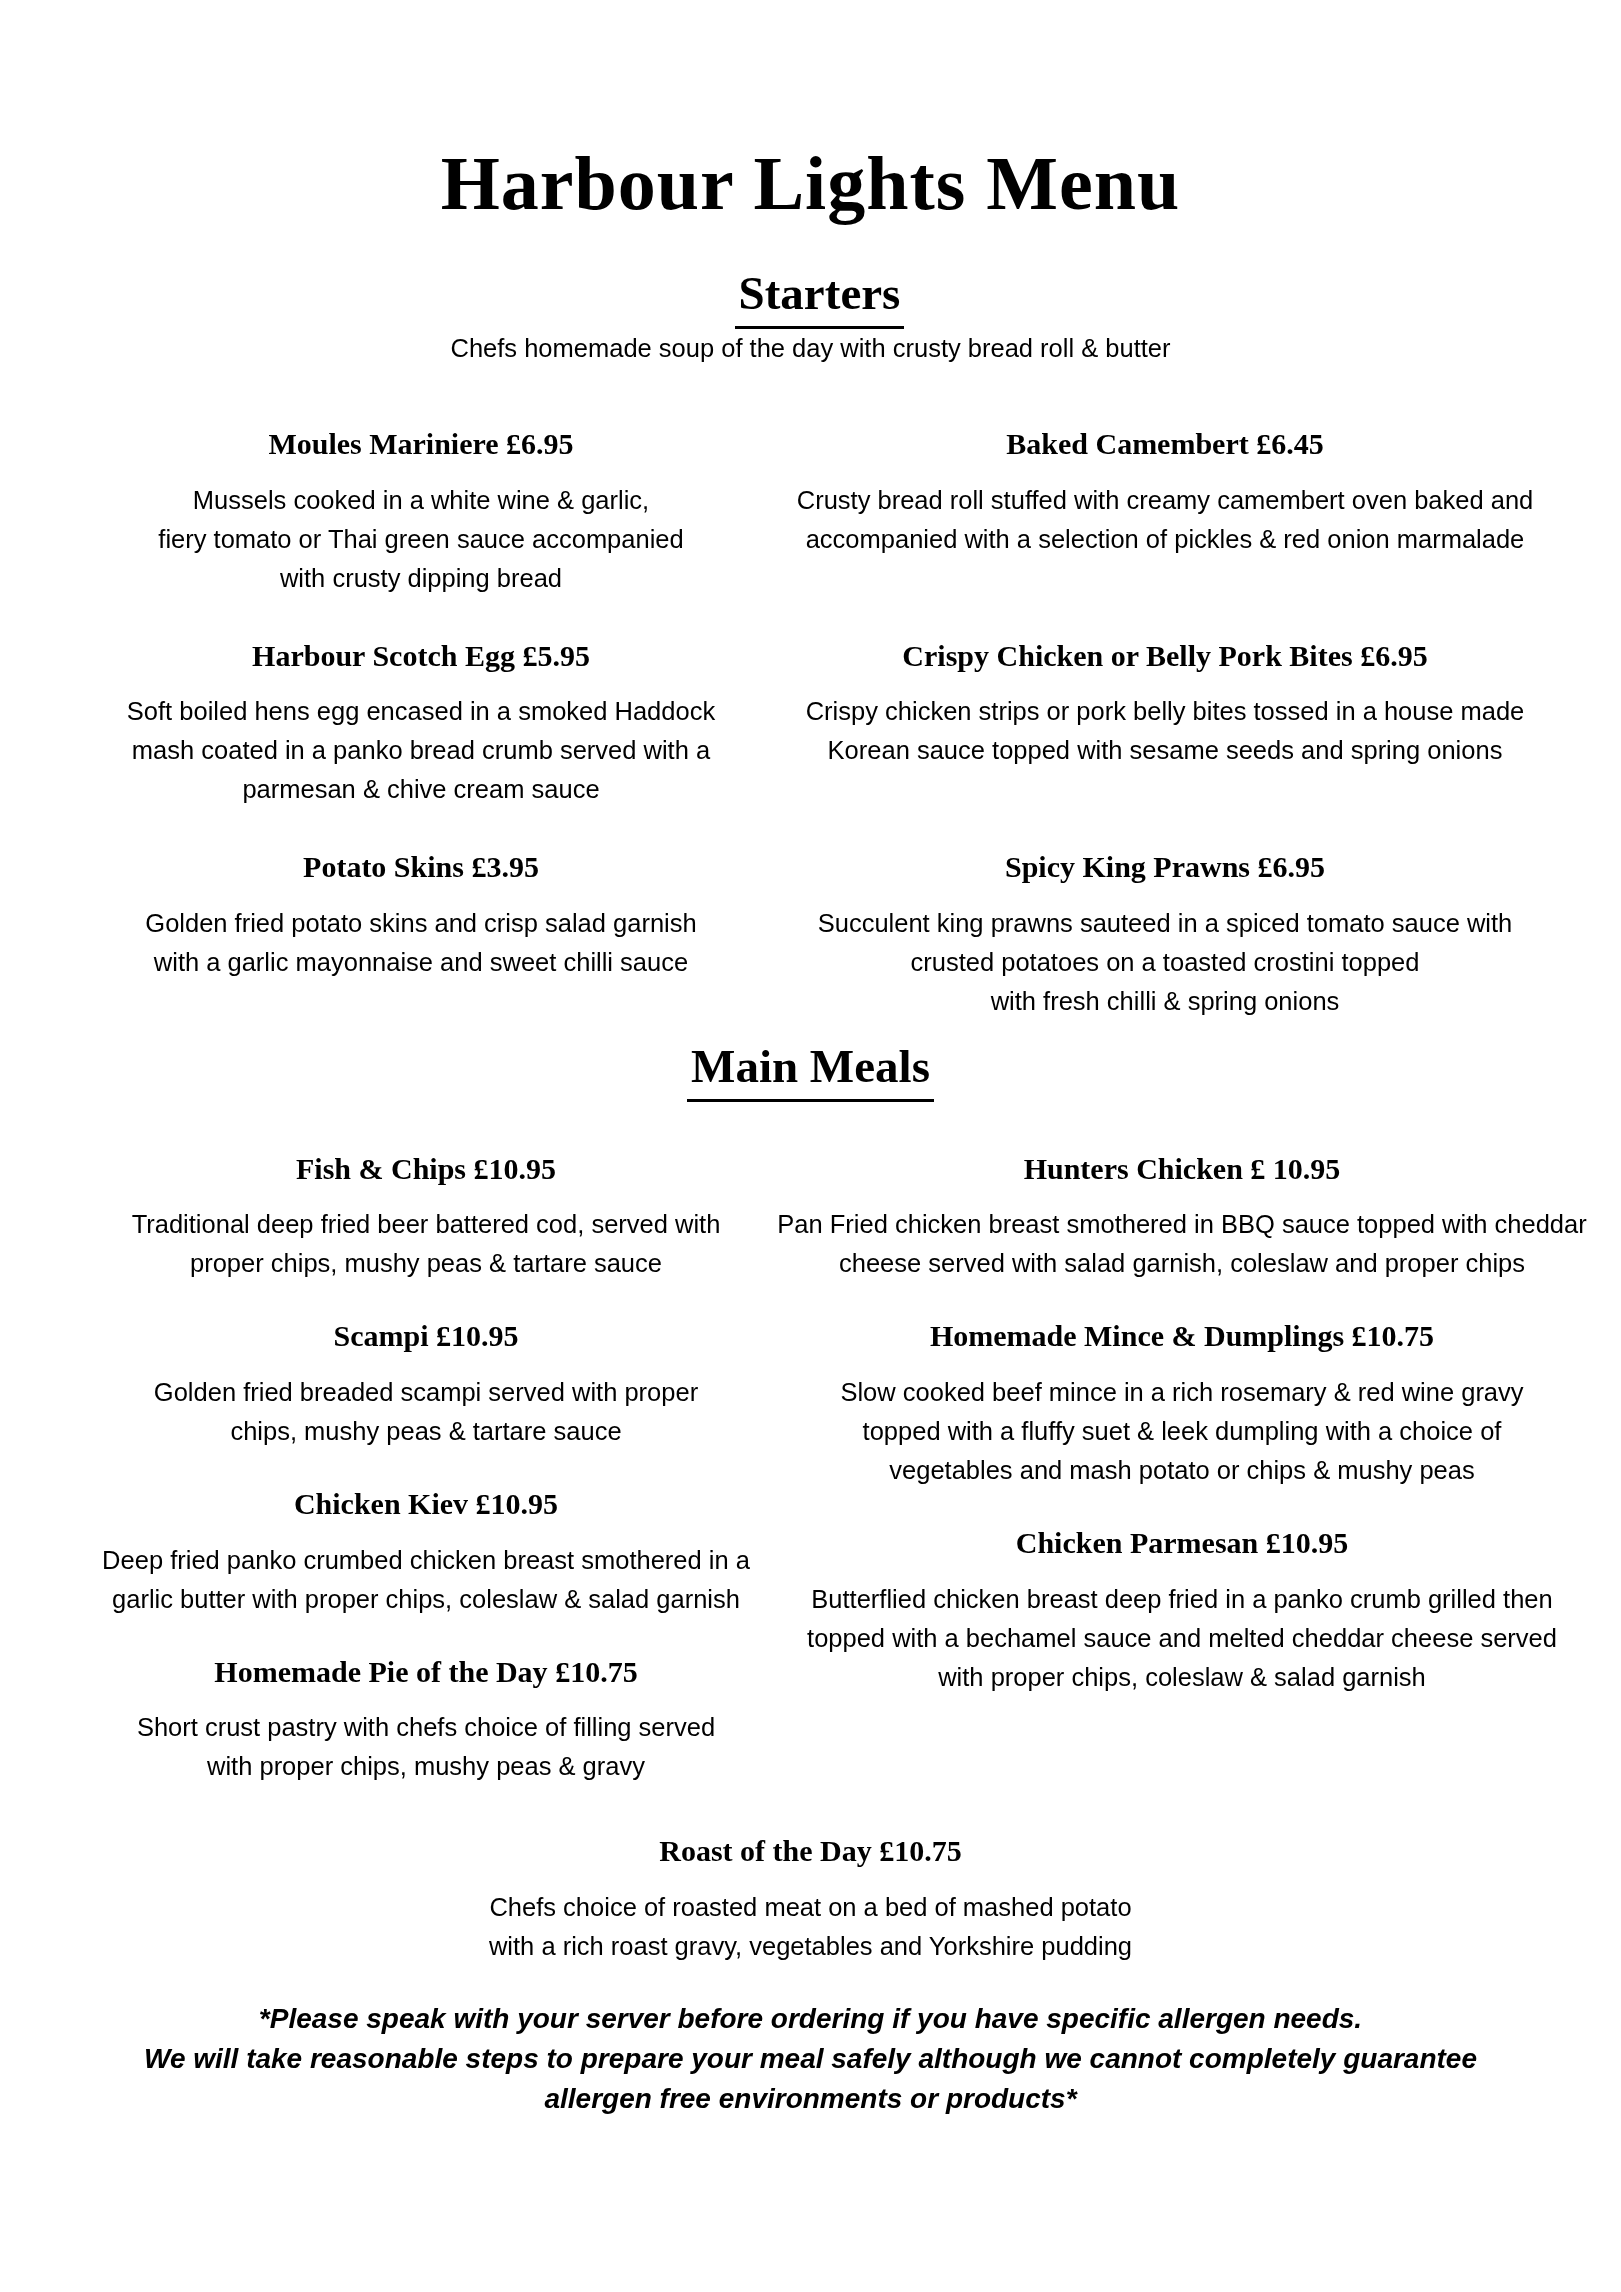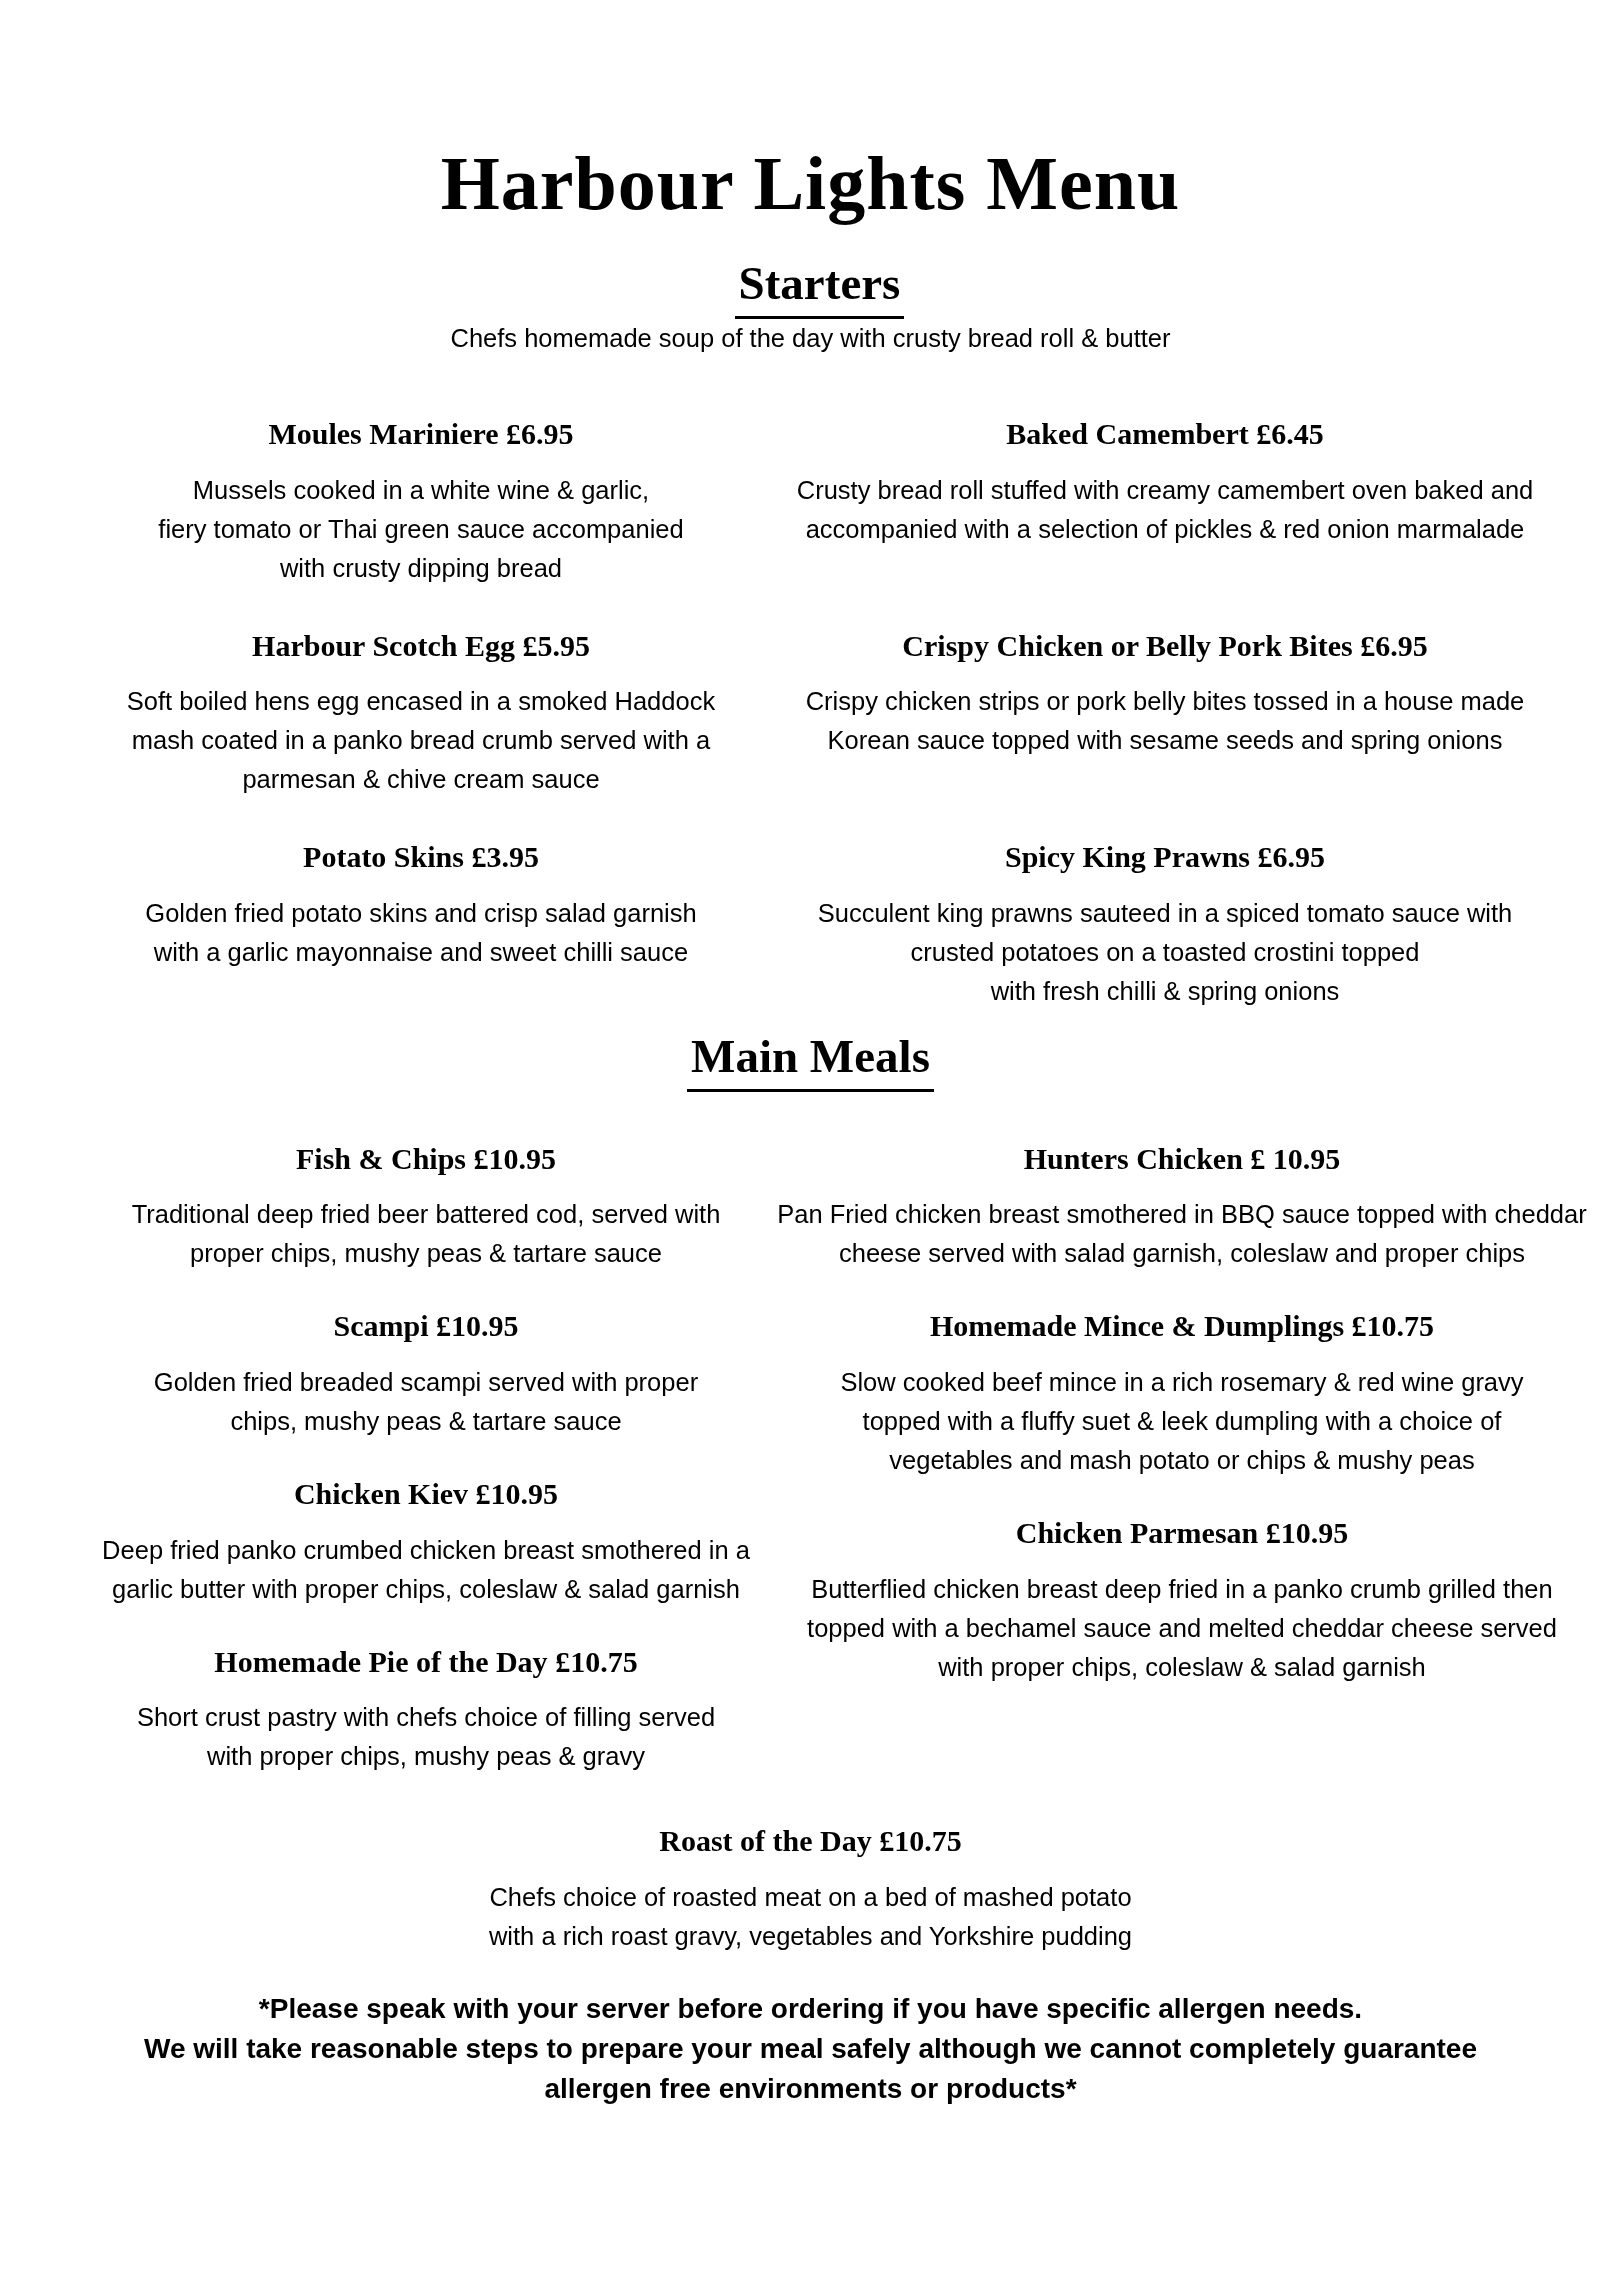--- a/index.html
+++ b/index.html
@@ -18,21 +18,21 @@
   }
   h1.title {
     margin: 0;
     font-family: "Liberation Serif", serif;
     font-weight: bold;
     font-size: 76px;
     line-height: 1.0;
     letter-spacing: 1px;
   }
   .section-head { margin: 0; }
-  .section-head.starters { margin-top: 35px; padding-left: 18px; }
+  .section-head.starters { margin-top: 45px; padding-left: 18px; }
   .section-head.mains { margin-top: 17.6px; }
   .section-head .underlined {
     display: inline-block;
     font-family: "Liberation Serif", serif;
     font-weight: bold;
     font-size: 47px;
     line-height: 1.15;
     border-bottom: 3.9px solid #000;
     padding: 0 3.9px 5.9px 3.9px;
   }
@@ -66,20 +66,21 @@
     margin-top: 45px;
   }
   .menu-col { display: block; }
   .menu-col .item { margin-bottom: 31px; }
   .toppings-note { margin-top: 0; }
   .roast { margin-top: 11.8px; }
   .allergen {
     margin: 33px 0 0 0;
     font-family: "Liberation Sans", sans-serif;
     font-weight: bold;
+    font-style: italic;
     font-size: 28px;
     line-height: 40px;
     white-space: pre-line;
   }
 </style>
 </head>
 <body>
 
 <div class="page">
 

